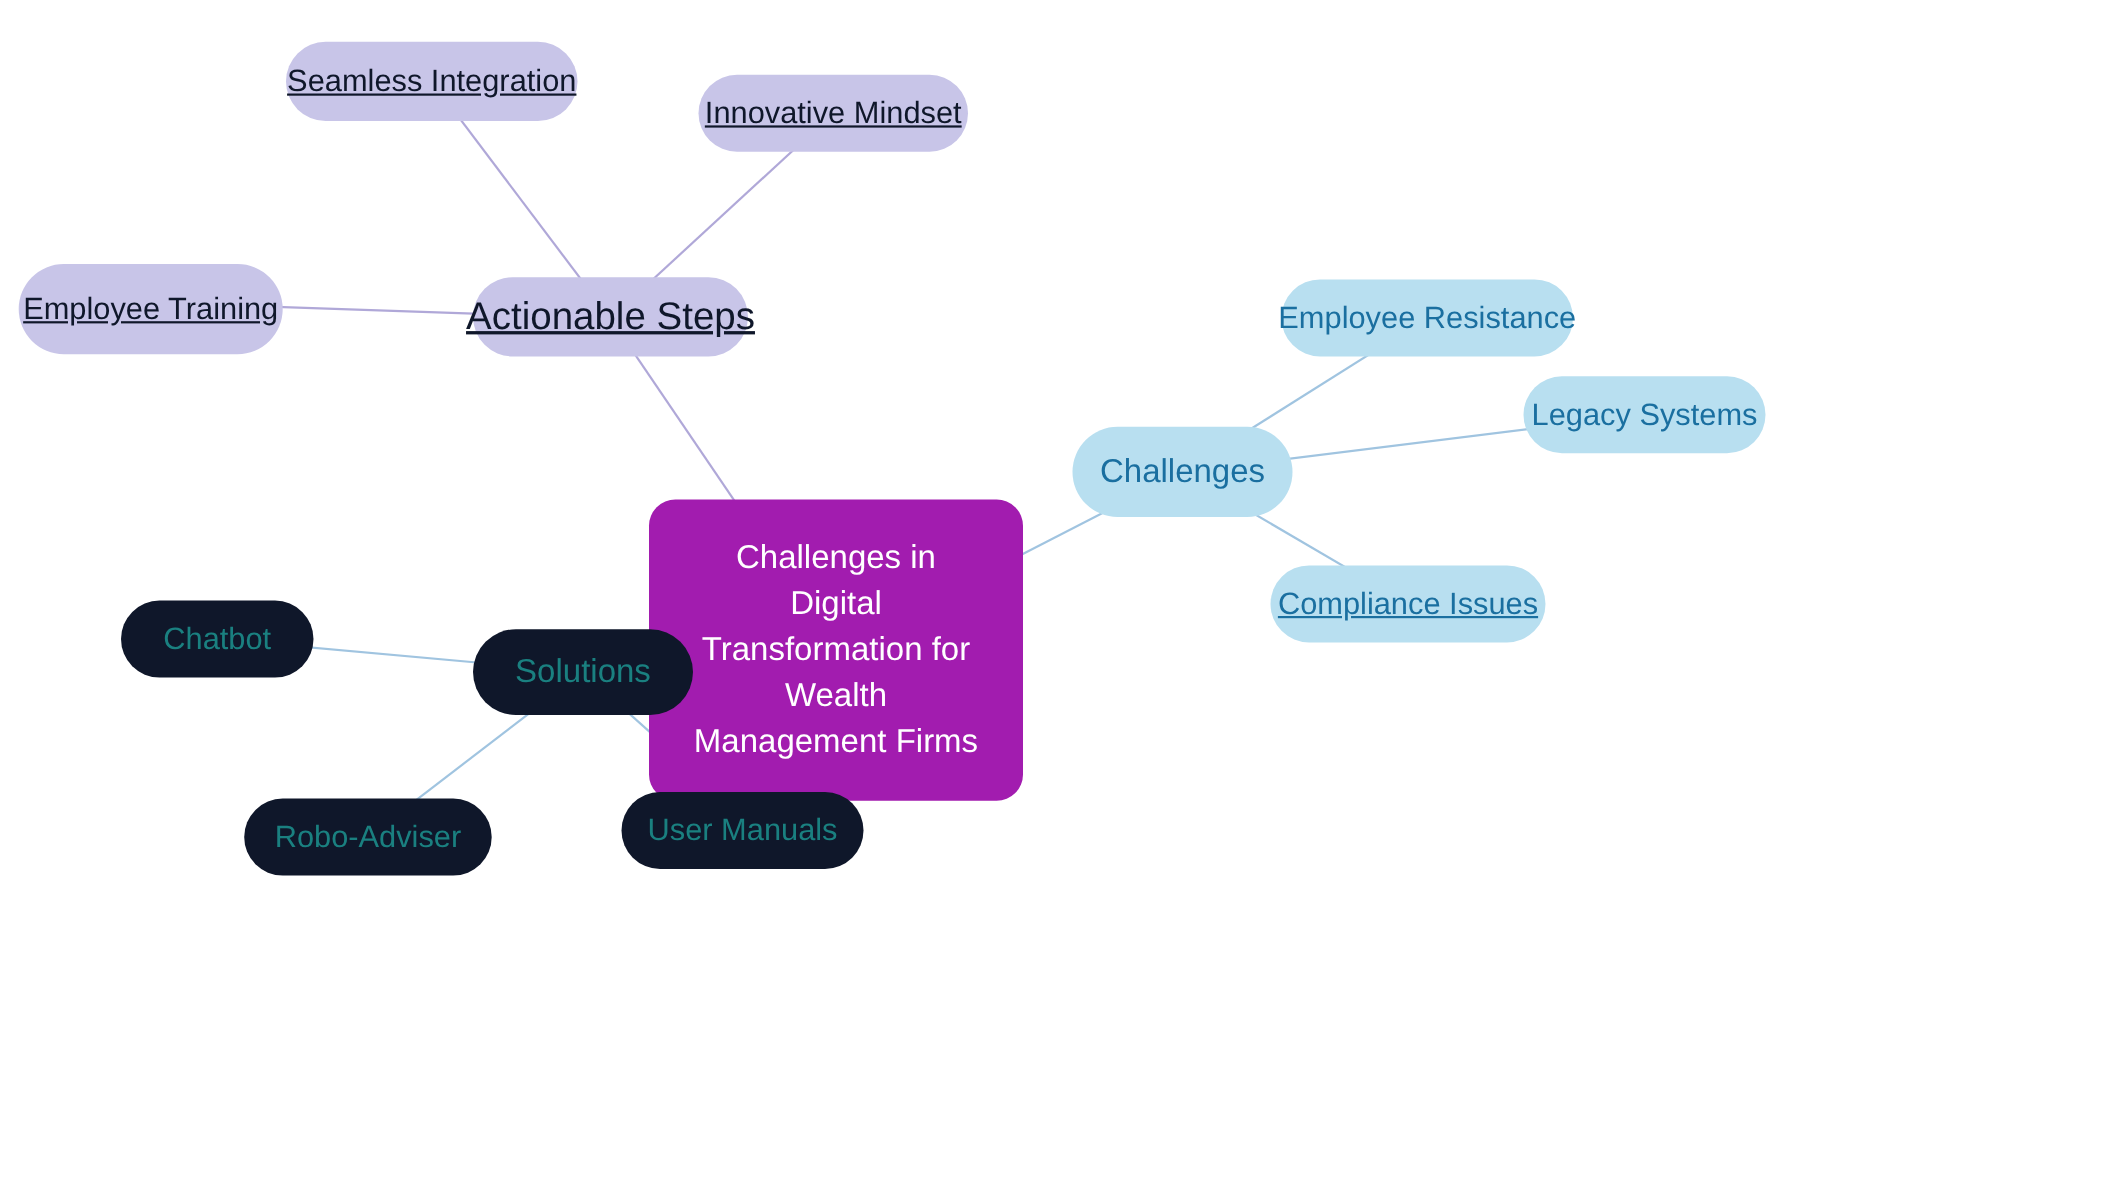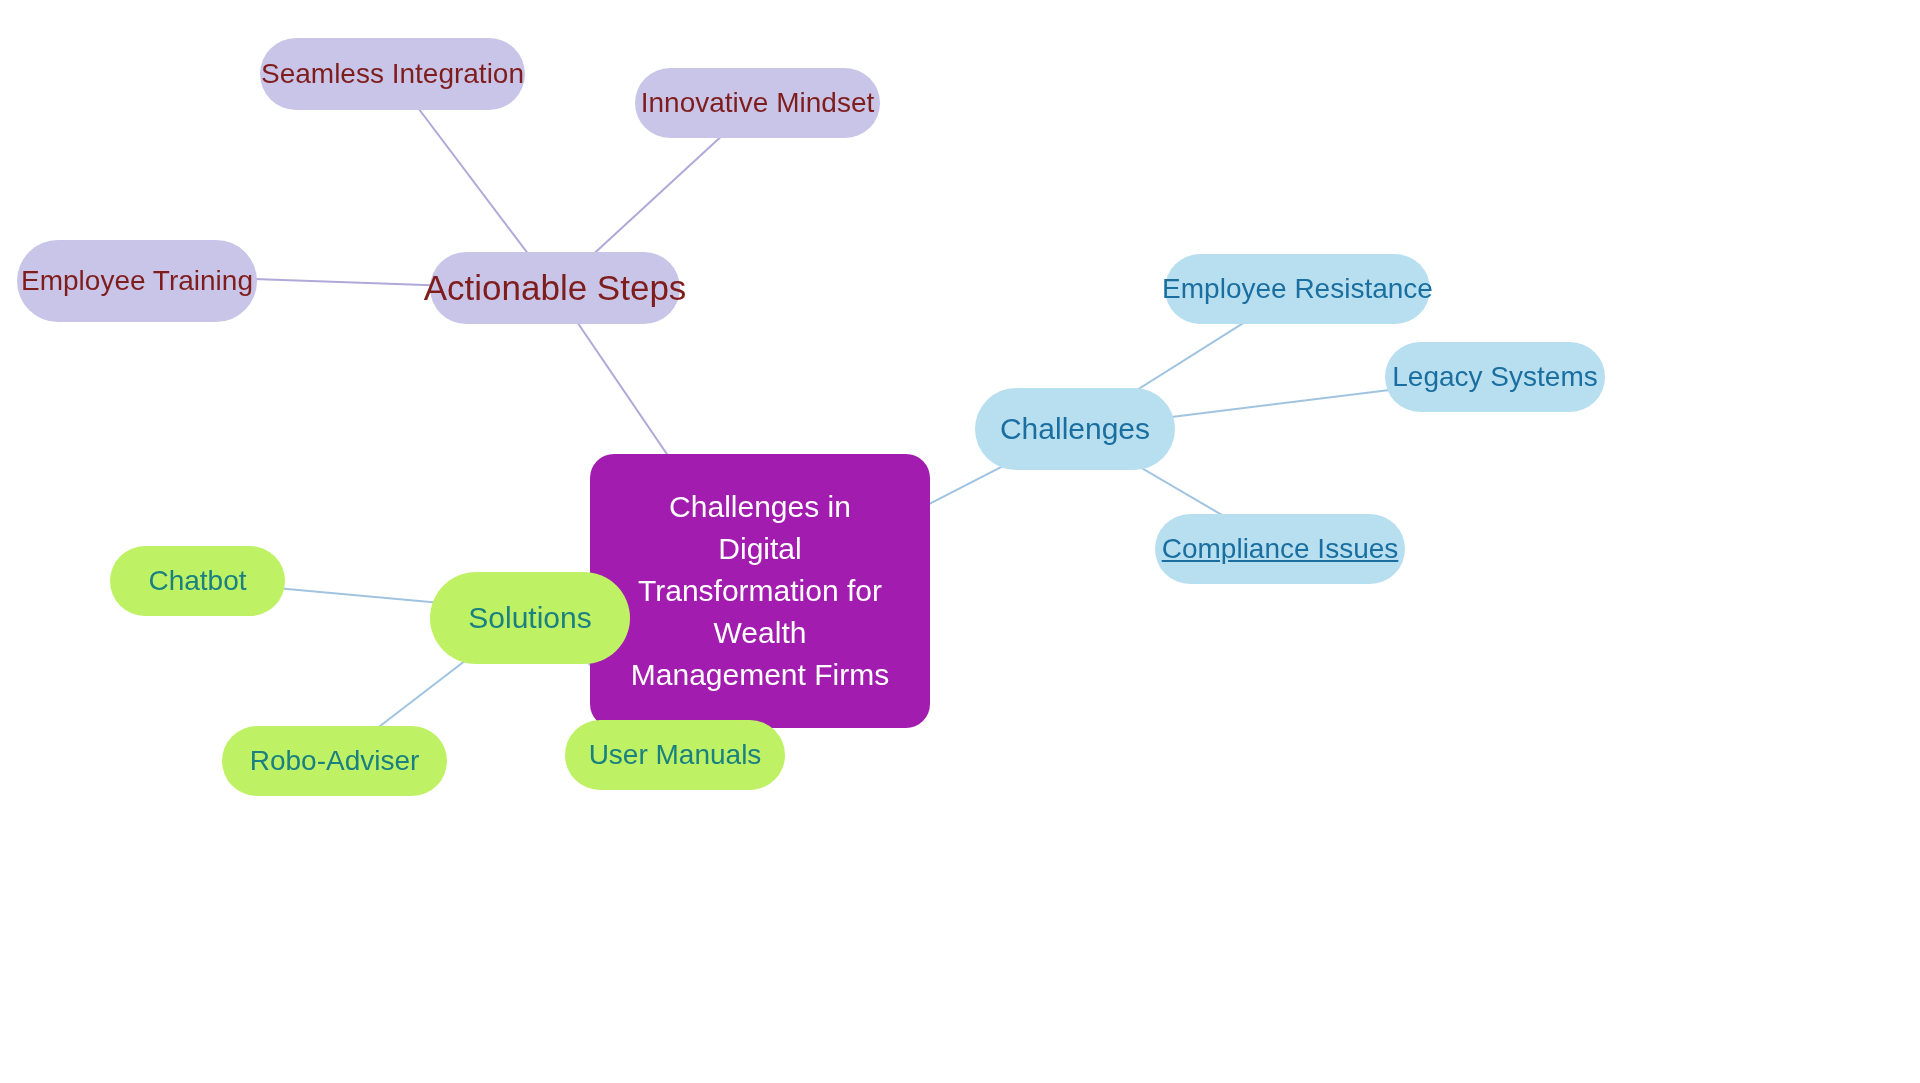--- a/index.html
+++ b/index.html
@@ -41,32 +41,33 @@
       font-weight: 500;
       white-space: normal;
       width: 320px;
       text-align: center;
       line-height: 1.4;
       padding: 32px 36px;
     }
 
     .node-purple {
       background: #c8c5e8;
-      color: #7f1d1d;
+      color: #0f172a;
       border-radius: 50px;
+      text-decoration: underline;
     }
 
     .node-blue {
       background: #b8dff0;
       color: #1a6fa0;
       border-radius: 50px;
     }
 
     .node-light-blue {
-      background: #bef264;
+      background: #0f172a;
       color: #1a8080;
       border-radius: 50px;
     }
   </style>
 </head>
 <body>
 
 <svg class="connections" id="svg-lines">
     <line x1="760" y1="591" x2="555" y2="289.5" stroke="#b0a8d8" stroke-width="2"></line>
     <line x1="760" y1="591" x2="1075" y2="429" stroke="#a0c4e0" stroke-width="2"></line>
@@ -111,21 +112,21 @@
 </div>
 
 <div class="node node-blue" style="left: 1385px; top: 342px; width: 220px; height: 70px; font-size: 28px;" id="node-legacy_systems">
   <span>Legacy Systems</span>
 </div>
 
 <div class="node node-blue" style="left: 1155px; top: 514px; width: 250px; height: 70px; font-size: 28px; text-decoration: underline;" id="node-compliance_issues">
   <span>Compliance Issues</span>
 </div>
 
-<div class="node node-light-blue" style="left: 430px; top: 572px; width: 200px; height: 92px; font-size: 30px;" id="node-solutions">
+<div class="node node-light-blue" style="left: 430px; top: 572px; width: 200px; height: 78px; font-size: 30px;" id="node-solutions">
   <span>Solutions</span>
 </div>
 
 <div class="node node-light-blue" style="left: 110px; top: 546px; width: 175px; height: 70px; font-size: 28px;" id="node-chatbot">
   <span>Chatbot</span>
 </div>
 
 <div class="node node-light-blue" style="left: 222px; top: 726px; width: 225px; height: 70px; font-size: 28px; text-align: right;" id="node-robo_adviser">
   <span>Robo-Adviser</span>
 </div>

